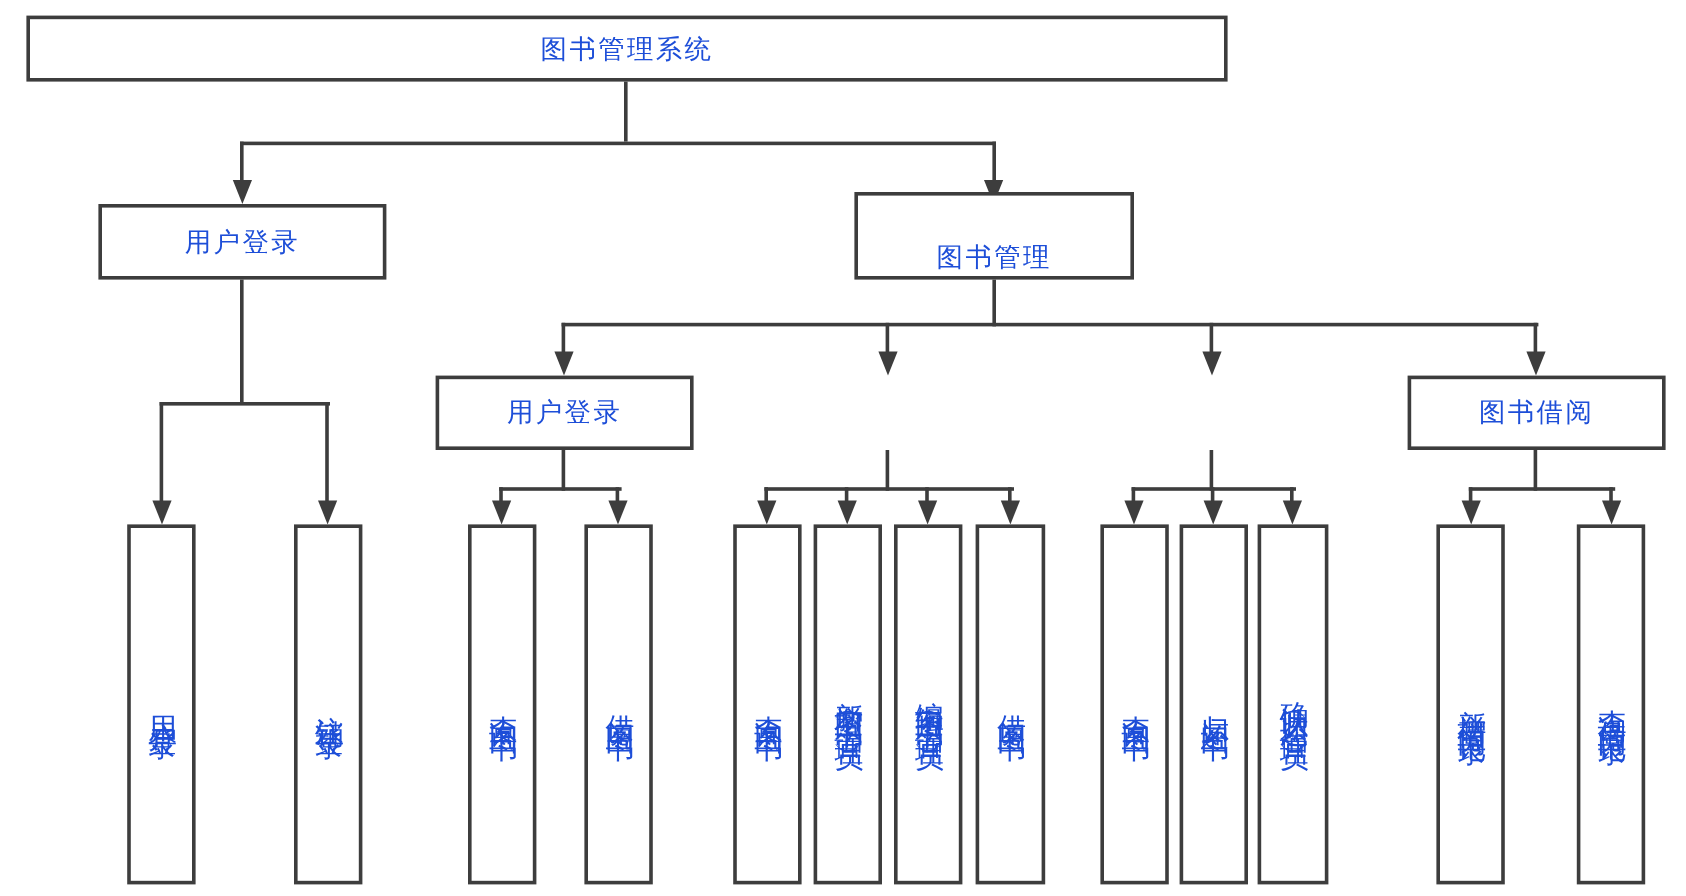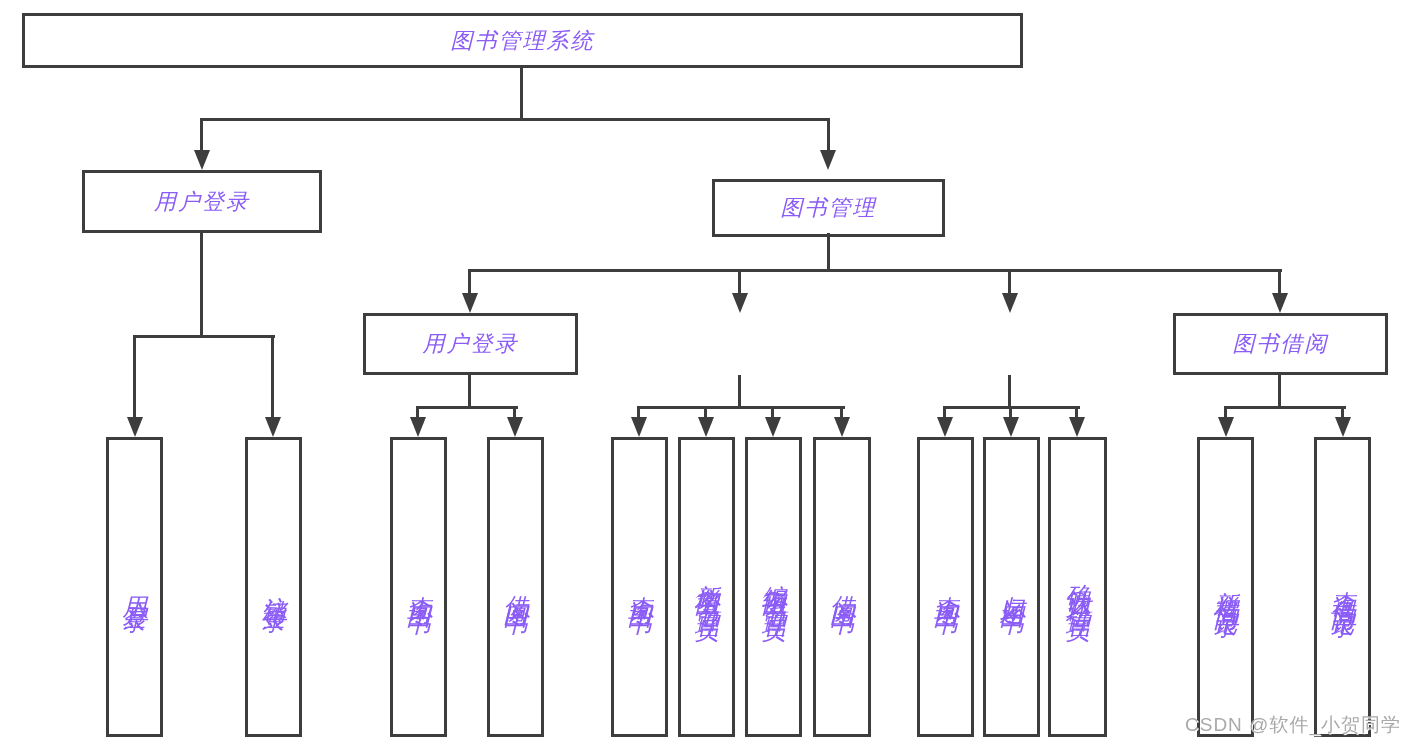--- a/index.html
+++ b/index.html
@@ -13,27 +13,26 @@
     color: #333333;
   }
   .box {
     position: absolute;
     box-sizing: border-box;
     border: 3px solid #3d3d3d;
     background: #ffffff;
     display: flex;
     align-items: center;
     justify-content: center;
-    color: #8b5cf6;
-    font-style: italic;
+    color: #1d4ed8;
   }
   .hbox { font-size: 22px; letter-spacing: 2px; }
   .root-box  { left: 22px;  top: 13px;  width: 1001px; height: 55px; }
   .l2-user   { left: 82px;  top: 170px; width: 240px;  height: 63px; }
-  .l2-book   { left: 712px; top: 179px; width: 233px;  height: 58px; }
+  .l2-book   { left: 712px; top: 160px; width: 233px;  height: 73px; align-items: flex-end; }
   .l3 { top: 313px; width: 215px; height: 62px; }
   .l3-a { left: 363px; }
   .l3-b { left: 633px; }
   .l3-c { left: 903px; }
   .l3-d { left: 1173px; }
   .leaf {
     top: 437px; height: 300px; width: 57px;
     font-size: 24px;
   }
   .leaf span {
@@ -183,15 +182,14 @@
   <div class="box leaf" style="left:1048px; width:59px;">
     <span>确认归还（管理员）</span>
   </div>
   <div class="box leaf" style="left:1197px;">
     <span>新增借阅记录</span>
   </div>
   <div class="box leaf" style="left:1314px;">
     <span>查询借阅记录</span>
   </div>
 
-  <div class="watermark">CSDN @软件_小贺同学</div>
 
 </div>
 
 </body></html>

